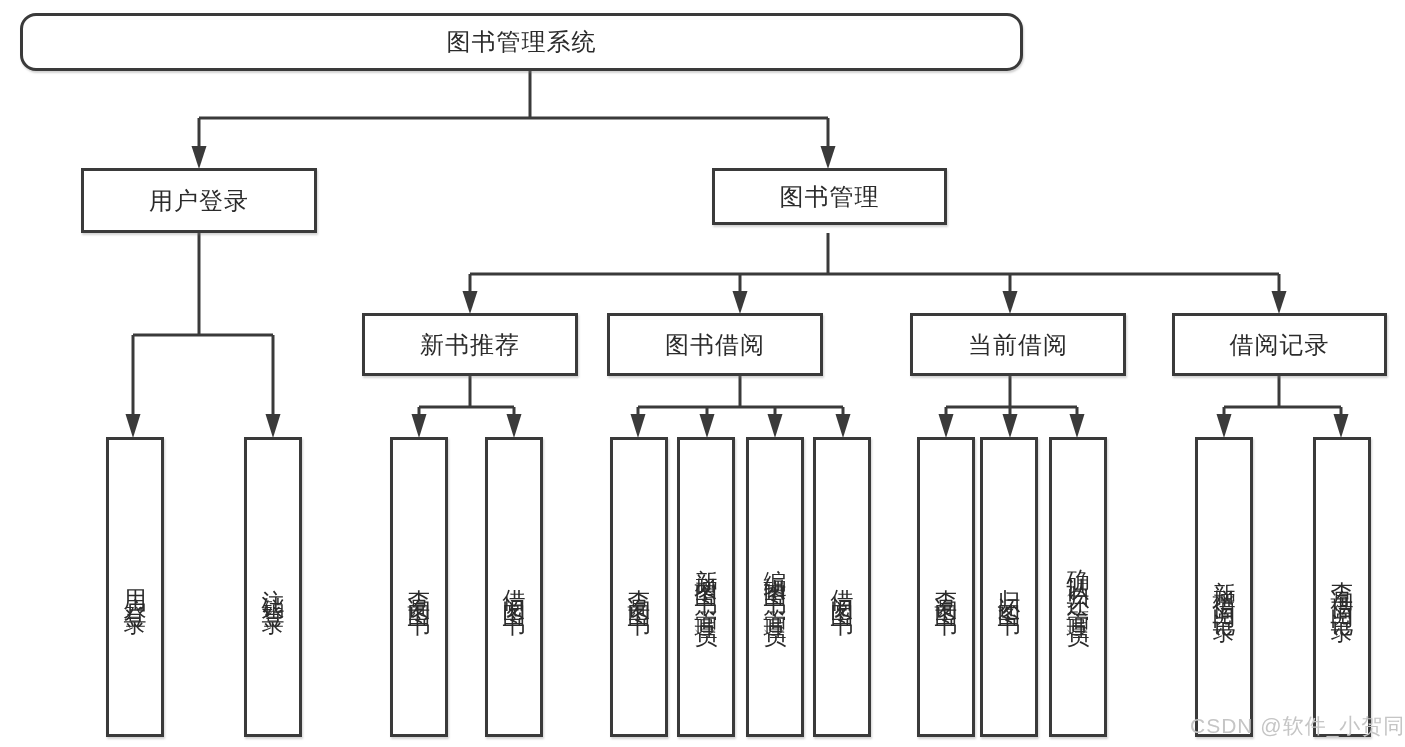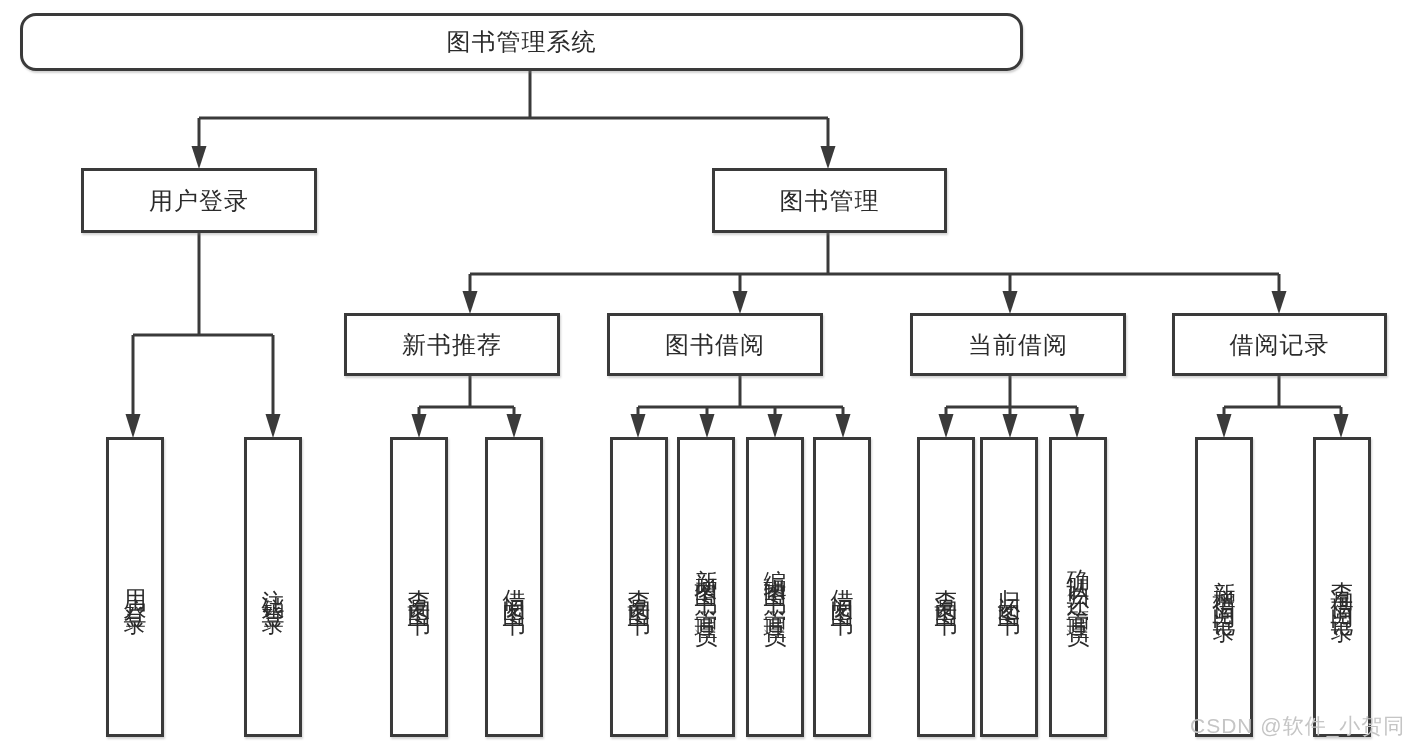--- a/index.html
+++ b/index.html
@@ -10,23 +10,23 @@
   #connectors{position:absolute;left:0;top:0;z-index:1;}
   .node{
     position:absolute;box-sizing:border-box;background:#ffffff;
     border:3px solid #3a3a3a;display:flex;align-items:center;justify-content:center;
     color:#2b2b2b;z-index:2;box-shadow:1px 2px 2px rgba(130,130,130,.35);
   }
   .h{font-size:24px;letter-spacing:1px;white-space:nowrap;}
   .v{writing-mode:vertical-lr;font-size:23px;letter-spacing:8px;line-height:1;}
   .root{left:20px;top:13px;width:1003px;height:58px;border-radius:16px;}
   .n-user-login{left:81px;top:168px;width:236px;height:65px;}
-  .n-book-mgmt{left:712px;top:168px;width:235px;height:65px;}
+  .n-book-mgmt{left:712px;top:168px;width:235px;height:57px;}
   .l3{top:313px;height:63px;width:216px;}
-  .n-newbook{left:344px;}
+  .n-newbook{left:362px;}
   .n-borrowmod{left:607px;}
   .n-current{left:902px;margin-left:8px;}
   .n-records{left:1172px;width:215px;}
   .leaf{top:437px;height:300px;width:58px;}
   .lf0{left:106px;}  .lf1{left:244px;}
   .lf2{left:390px;}  .lf3{left:485px;}
   .lf4{left:610px;}  .lf5{left:677px;}  .lf6{left:746px;}  .lf7{left:813px;}
   .lf8{left:917px;}  .lf9{left:980px;}  .lf10{left:1049px;}
   .lf11{left:1195px;} .lf12{left:1313px;}
   #watermark{

